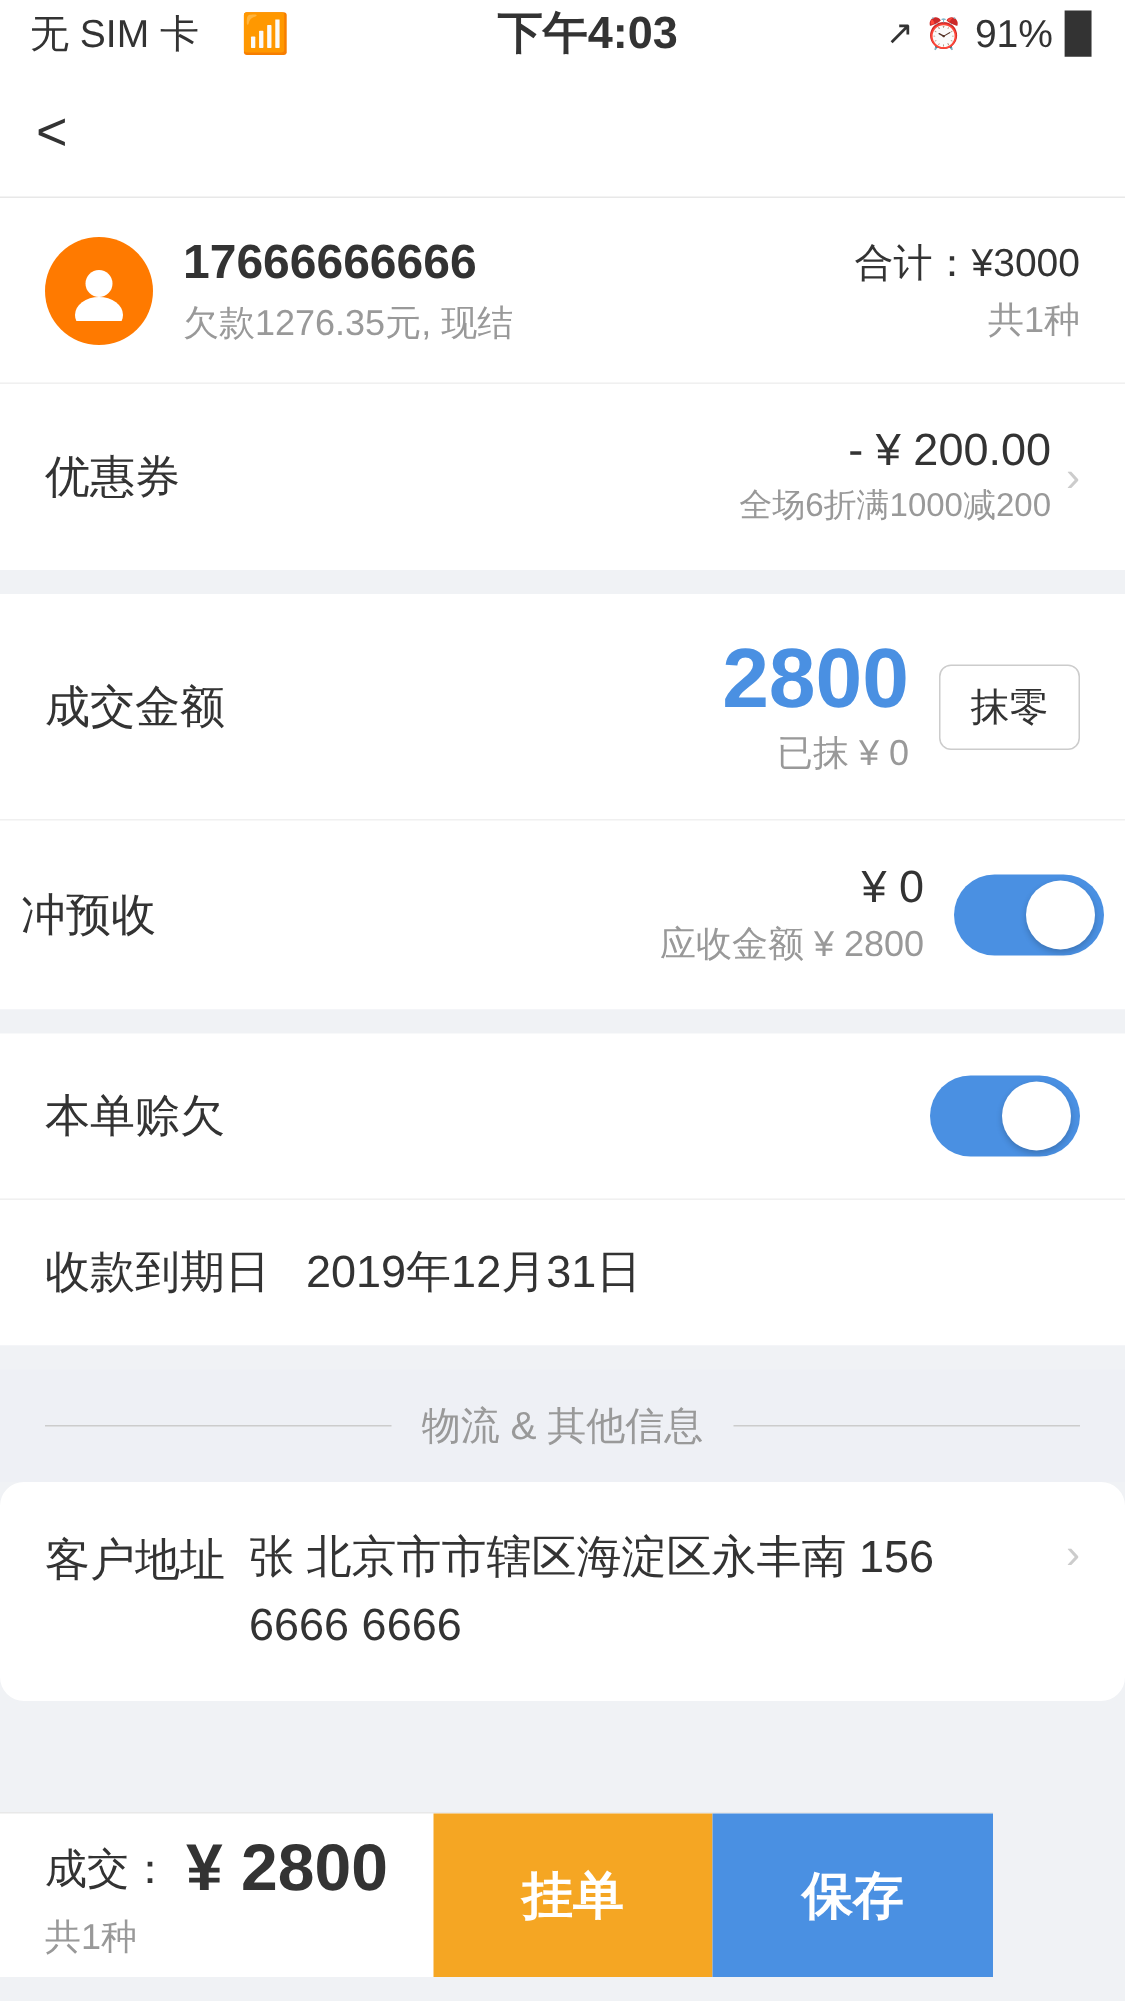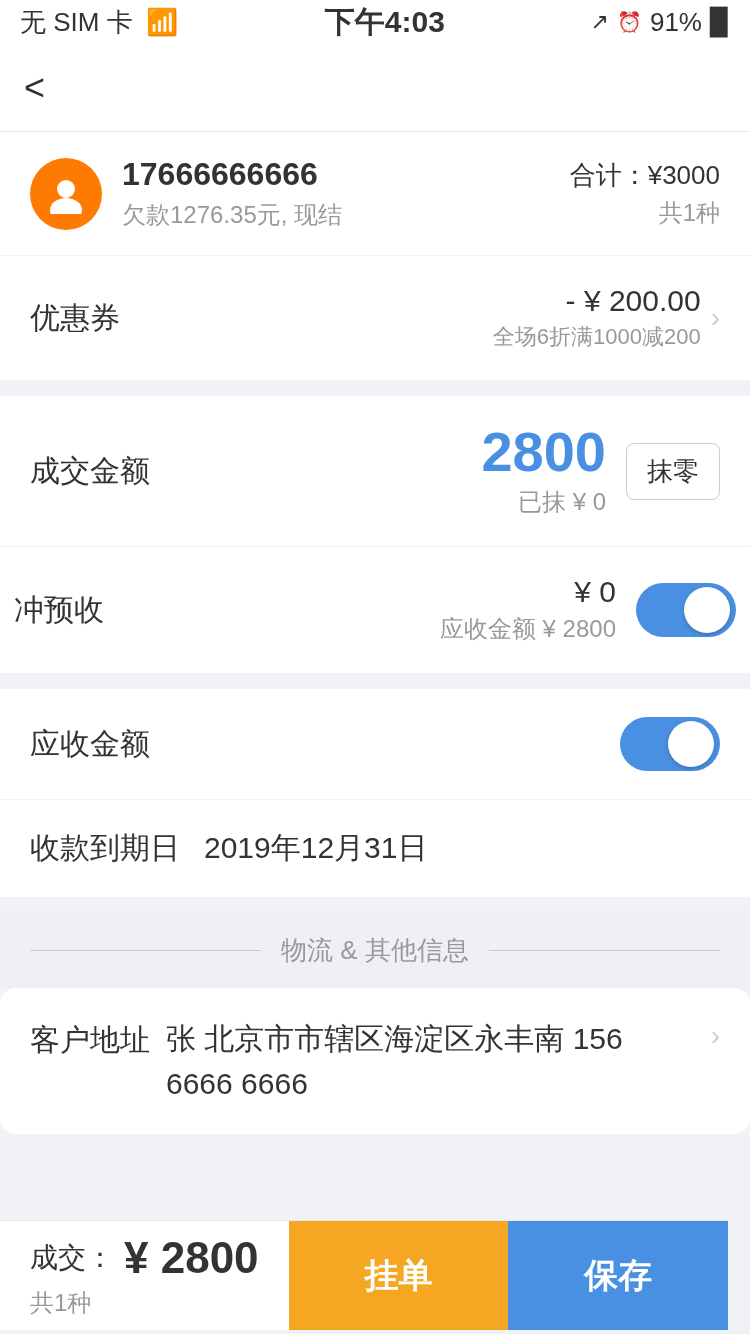--- a/index.html
+++ b/index.html
@@ -18,21 +18,21 @@
       width: 100%;
       height: 44px;
       background: #fff;
       display: flex;
       align-items: center;
       justify-content: space-between;
       padding: 0 20px;
       font-size: 26px;
       font-weight: 500;
     }
-    .status-left { display: flex; align-items: center; gap: 14px; }
+    .status-left { display: flex; align-items: center; gap: 28px; }
     .status-center { font-size: 30px; font-weight: 600; }
     .status-right { display: flex; align-items: center; gap: 8px; font-size: 26px; }
 
     
     .header {
       width: 100%;
       height: 88px;
       background: #fff;
       display: flex;
       align-items: center;
@@ -220,23 +220,23 @@
       justify-content: space-between;
       border-radius: 16px;
     }
     .address-label { font-size: 30px; color: #333; min-width: 90px; padding-top: 4px; }
     .address-content { font-size: 30px; color: #333; flex: 1; margin: 0 16px; line-height: 1.5; }
     .address-chevron { font-size: 28px; color: #ccc; padding-top: 4px; }
 
     
     .bottom-area {
       position: fixed;
-      bottom: 4px;
+      bottom: 16px;
       left: 0;
-      width: 728px;
+      width: 662px;
       height: 110px;
       background: #fff;
       display: flex;
       align-items: center;
       border-top: 1px solid #e8e8e8;
     }
     .bottom-summary {
       flex: 0 0 auto;
       padding: 0 30px;
       display: flex;
@@ -363,21 +363,21 @@
           <div class="toggle-knob"></div>
         </div>
       </div>
     </div>
   </div>
 
   <div class="section-divider"></div>
 
   <div class="debt-section">
     <div class="row-flex">
-      <span class="row-label">应收金额</span>
+      <span class="row-label">本单赊欠</span>
       <div class="toggle">
         <div class="toggle-knob"></div>
       </div>
     </div>
   </div>
 
   <div class="due-section">
     <div class="due-row">
       <span class="due-label">收款到期日</span>
       <span class="due-date">2019年12月31日</span>

